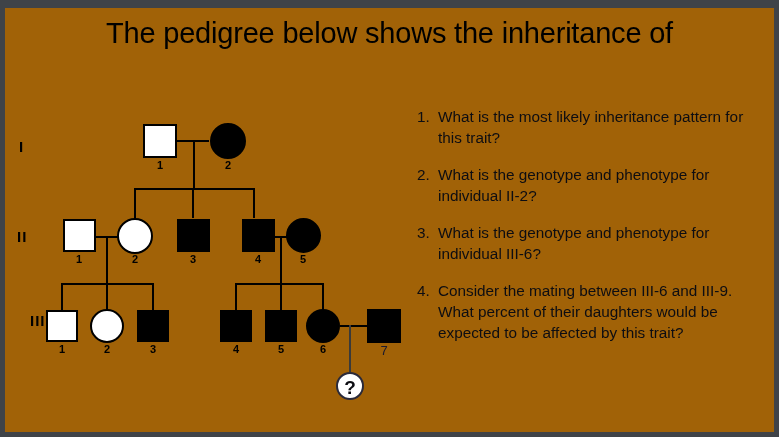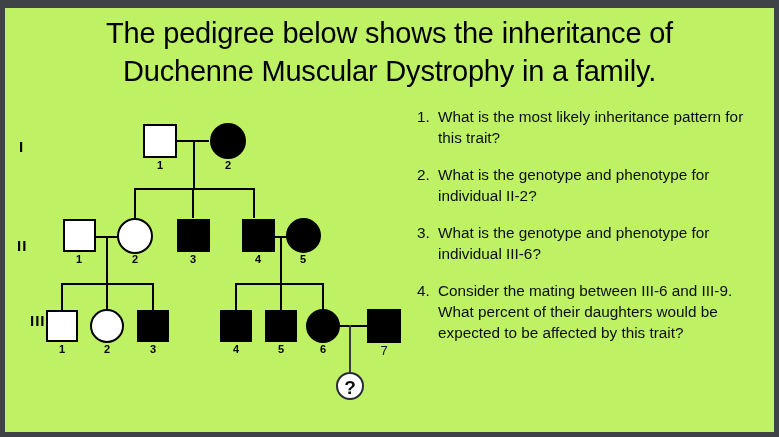--- a/index.html
+++ b/index.html
@@ -12,21 +12,21 @@
     height: 437px;
     overflow: hidden;
     font-family: "Liberation Sans", sans-serif;
   }
   #slide {
     position: absolute;
     left: 5px;
     top: 8px;
     width: 769px;
     height: 424px;
-    background: #bef264;
+    background: #a16207;
     overflow: hidden;
   }
   
   #title {
     position: absolute;
     left: 0;
     top: 6px;
     width: 769px;
     text-align: center;
     font-size: 29px;
@@ -112,27 +112,26 @@
     line-height: 28px;
   }
 </style>
 </head>
 <body>
 
 <div id="slide">
 
   <div id="title">
     <span class="tline">The pedigree below shows the inheritance of</span>
-    <span class="tline">Duchenne Muscular Dystrophy in a family.</span>
   </div>
 
   <div id="pedigree">
 
     <div class="genlabel" style="left:14px; top:130px;">I</div>
-    <div class="genlabel" style="left:12px; top:220px;margin-top:9px;">II</div>
+    <div class="genlabel" style="left:12px; top:220px;">II</div>
     <div class="genlabel" style="left:9px;  top:304px;margin-left:16px;">III</div>
 
     <div class="ln h" style="left:172px; top:132px; width:32px;"></div>
 
     <div class="ln v" style="left:188px; top:132px; height:49px;"></div>
 
     <div class="ln h" style="left:130px; top:180px; width:120px;"></div>
 
     <div class="ln v" style="left:129px; top:180px; height:30px;"></div>
     <div class="ln v" style="left:187px; top:180px; height:30px;"></div>

